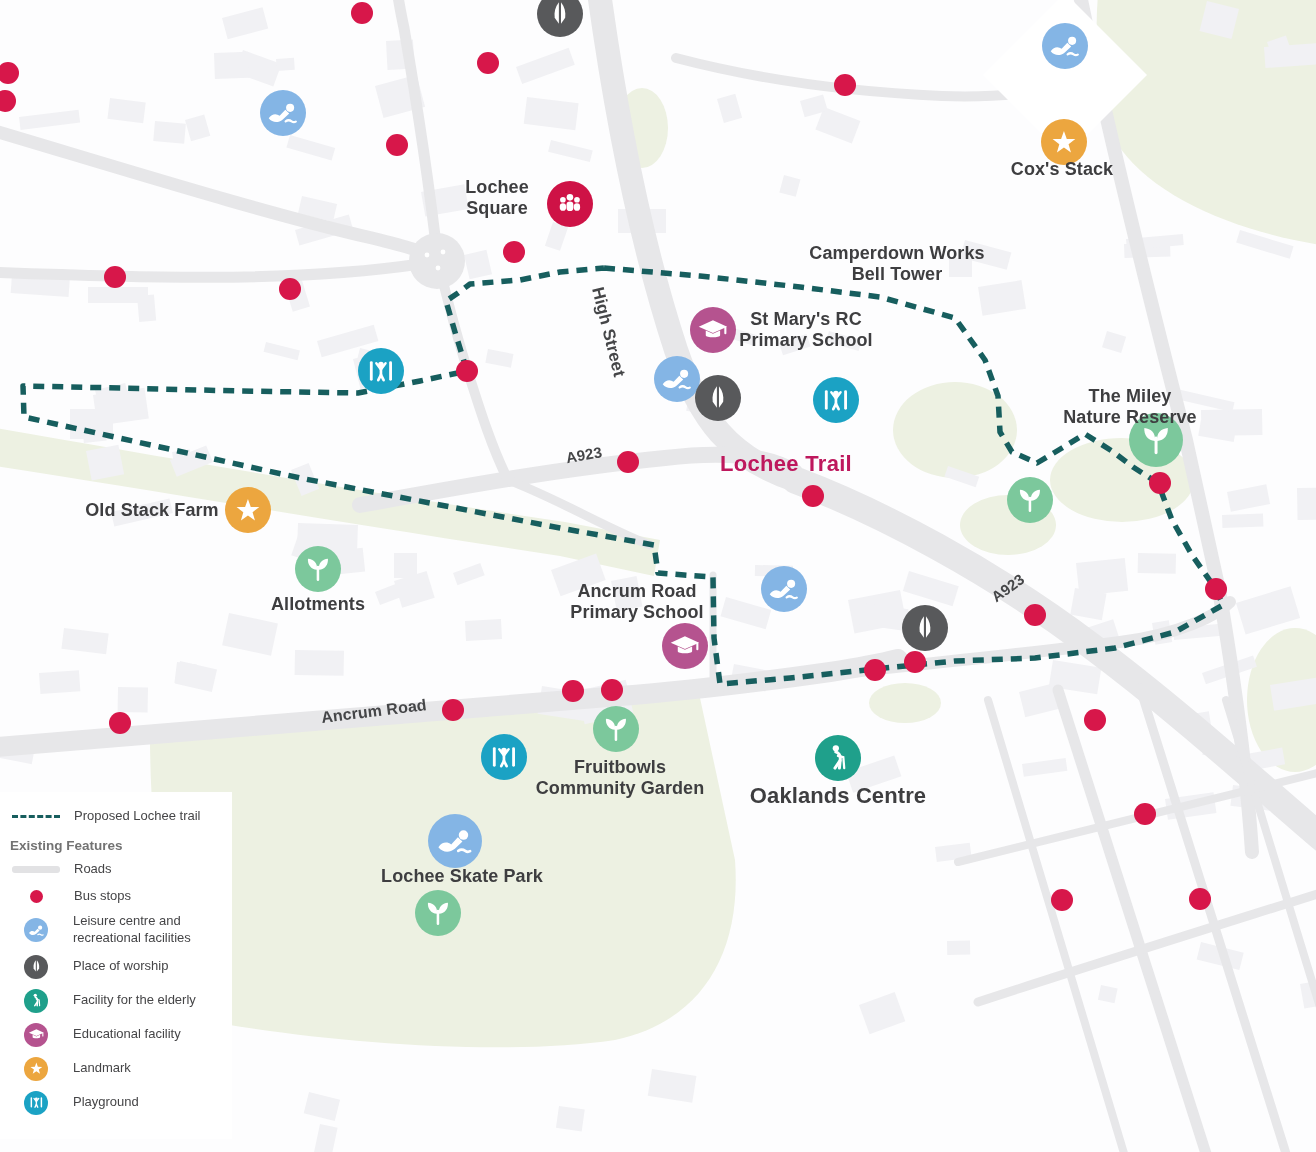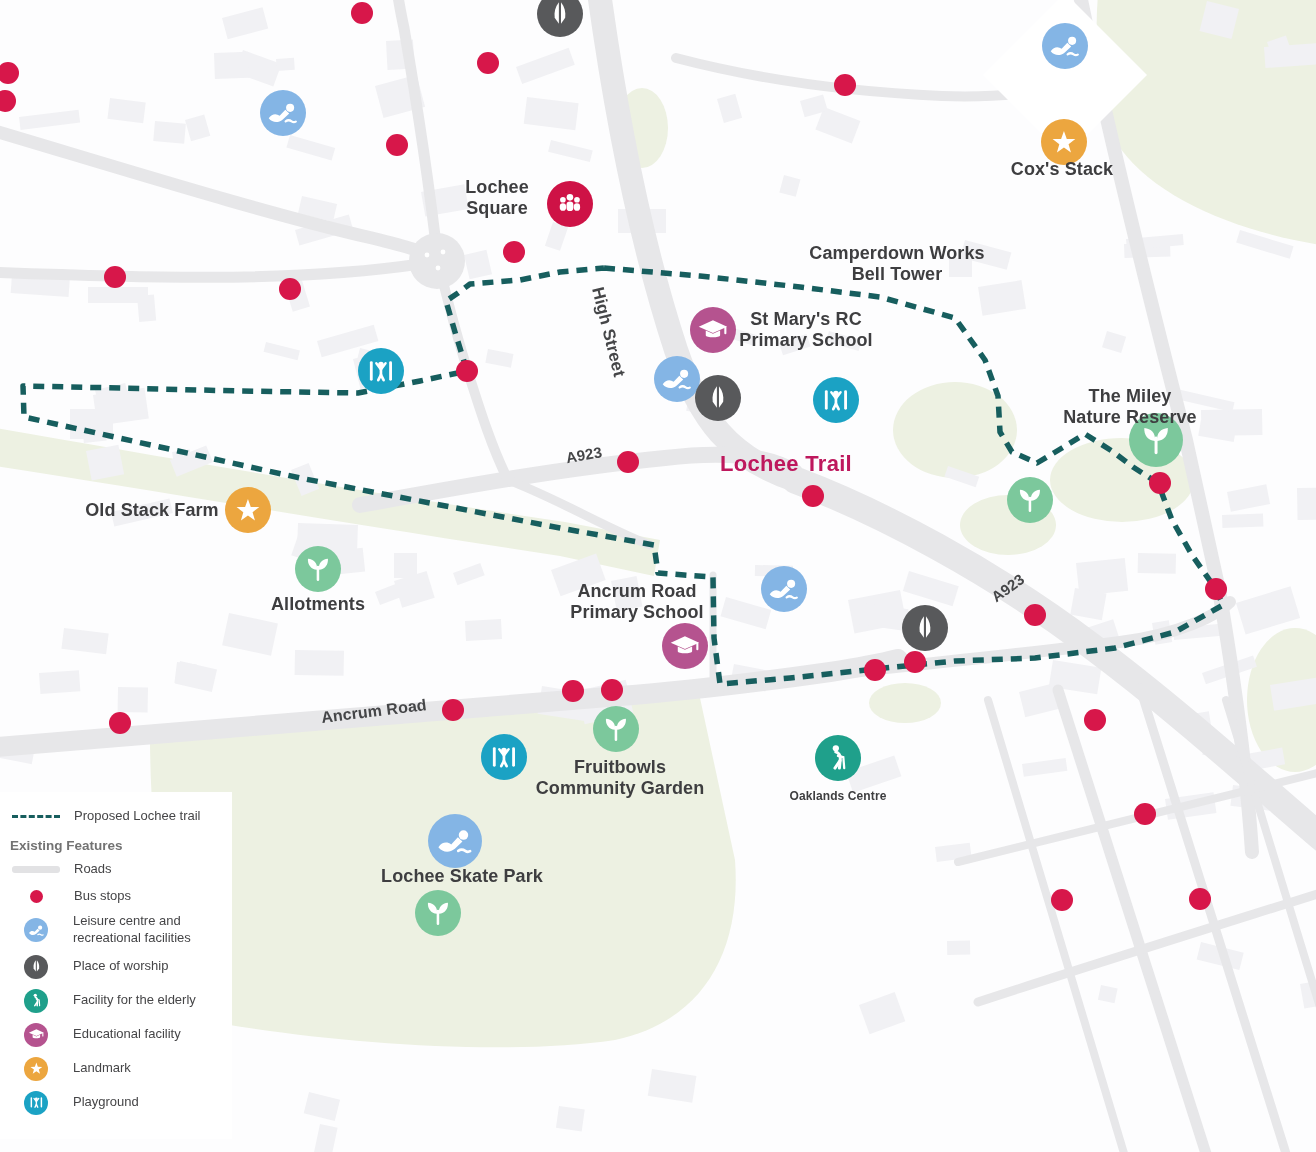--- a/index.html
+++ b/index.html
@@ -346,21 +346,21 @@
       <div class="map-label roadname" style="left: 608px; top: 332px; font-size: 17px; transform: translate(-50%, -50%) rotate(76deg);">High Street</div>
       <div class="map-label roadname" style="left: 584px; top: 455px; font-size: 15px; transform: translate(-50%, -50%) rotate(-10deg);">A923</div>
       <div class="map-label roadname" style="left: 1008px; top: 588px; font-size: 15px; transform: translate(-50%, -50%) rotate(-36deg);">A923</div>
       <div class="map-label" style="left: 152px; top: 511px; font-size: 18px; transform: translate(-50%, -50%) rotate(0deg);">Old Stack Farm</div>
       <div class="map-label" style="left: 318px; top: 605px; font-size: 18px; transform: translate(-50%, -50%) rotate(0deg);">Allotments</div>
       <div class="map-label" style="left: 637px; top: 602px; font-size: 18px; transform: translate(-50%, -50%) rotate(0deg);">Ancrum Road
 Primary School</div>
       <div class="map-label roadname" style="left: 374px; top: 712px; font-size: 16px; transform: translate(-50%, -50%) rotate(-7deg);">Ancrum Road</div>
       <div class="map-label" style="left: 620px; top: 778px; font-size: 18px; transform: translate(-50%, -50%) rotate(0deg);">Fruitbowls
 Community Garden</div>
-      <div class="map-label" style="left: 838px; top: 796px; font-size: 12px; transform: translate(-50%, -50%) rotate(0deg);">Oaklands Centre</div>
+      <div class="map-label" style="left: 838px; top: 796px; font-size: 22px; transform: translate(-50%, -50%) rotate(0deg);">Oaklands Centre</div>
       <div class="map-label" style="left: 462px; top: 877px; font-size: 18px; transform: translate(-50%, -50%) rotate(0deg);">Lochee Skate Park</div>
     </div>
 
   <aside id="legend">
     <div class="lg-row">
       <span class="trail-swatch"></span>
       <span class="lg-label">Proposed Lochee trail</span>
     </div>
     <div class="lg-heading">Existing Features</div>
     <div id="legend-items">

